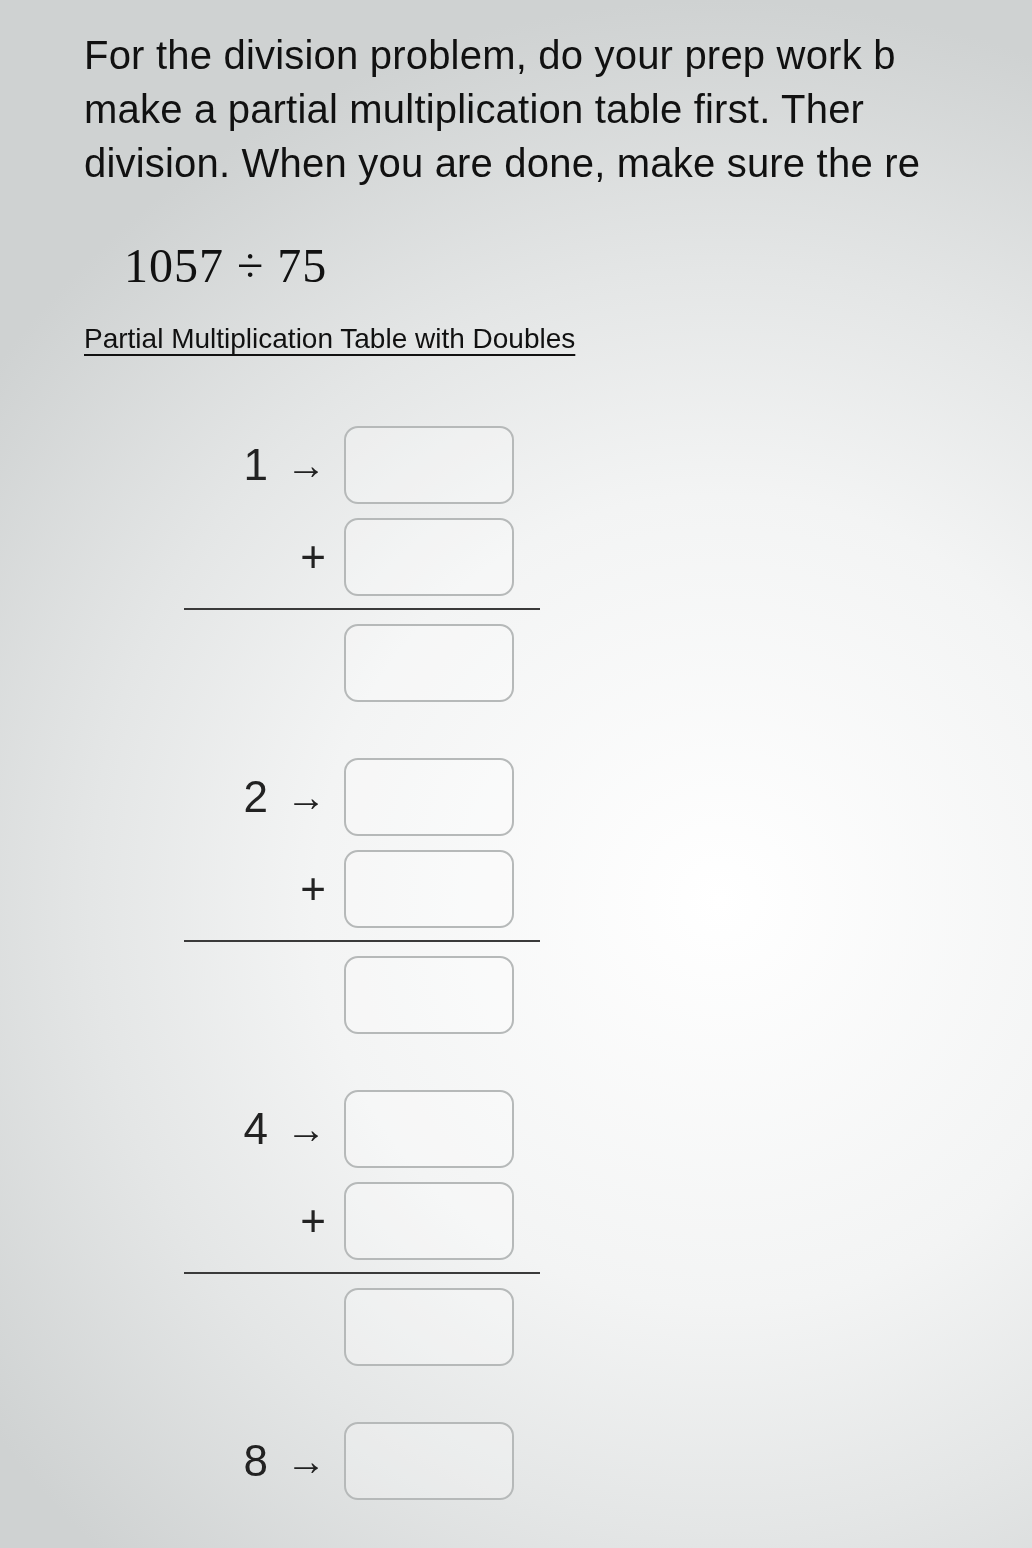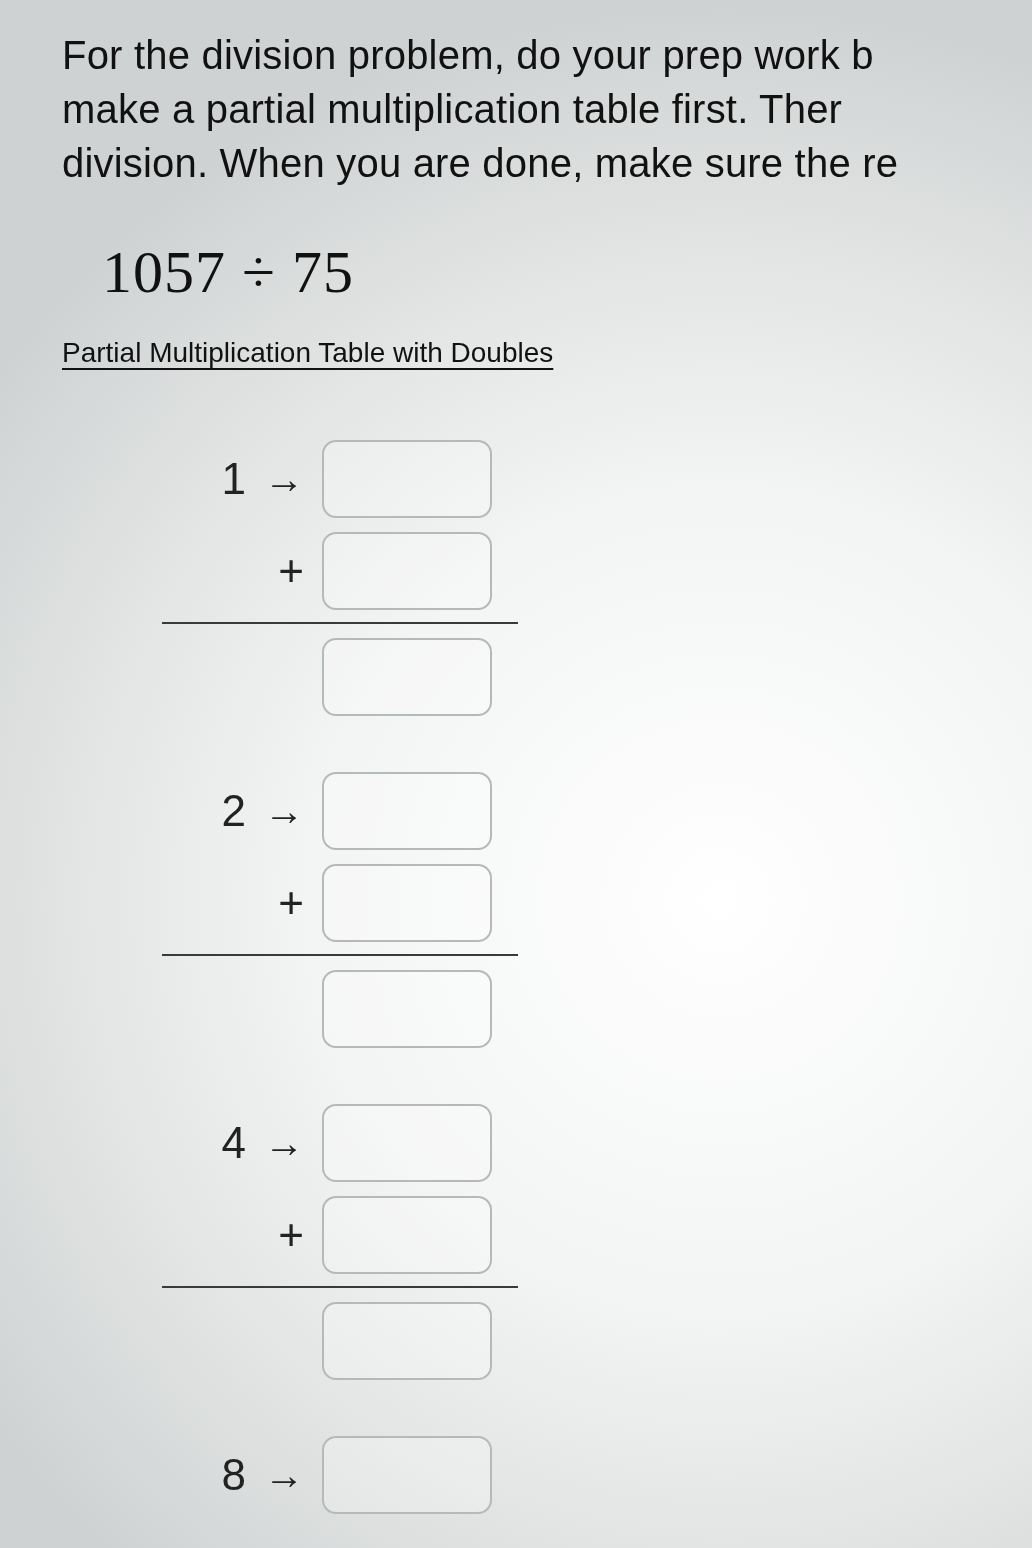--- a/index.html
+++ b/index.html
@@ -7,35 +7,35 @@
     padding: 0;
     width: 1032px;
     height: 1548px;
     background: radial-gradient(ellipse 900px 900px at 720px 900px,
       #fff 0%, #f3f4f4 45%, #e4e6e6 70%, #cfd2d2 100%);
     font-family: Arial, Helvetica, sans-serif;
     color: #111;
     overflow: hidden;
   }
   .page {
-    padding: 28px 0 0 62px;
+    padding: 28px 0 0 84px;
     box-sizing: border-box;
     width: 100%;
   }
   .instructions {
     font-size: 40px;
     line-height: 1.35;
     font-weight: 400;
     white-space: pre-line;
     color: #111;
     letter-spacing: .2px;
   }
   .expr {
     font-family: Georgia, "Times New Roman", serif;
-    font-size: 60px;
+    font-size: 48px;
     margin: 48px 0 30px 40px;
     letter-spacing: 1px;
   }
   .section-title {
     font-size: 28px;
     text-decoration: underline;
     text-underline-offset: 6px;
     margin: 14px 0 40px 0;
   }
   .work {

